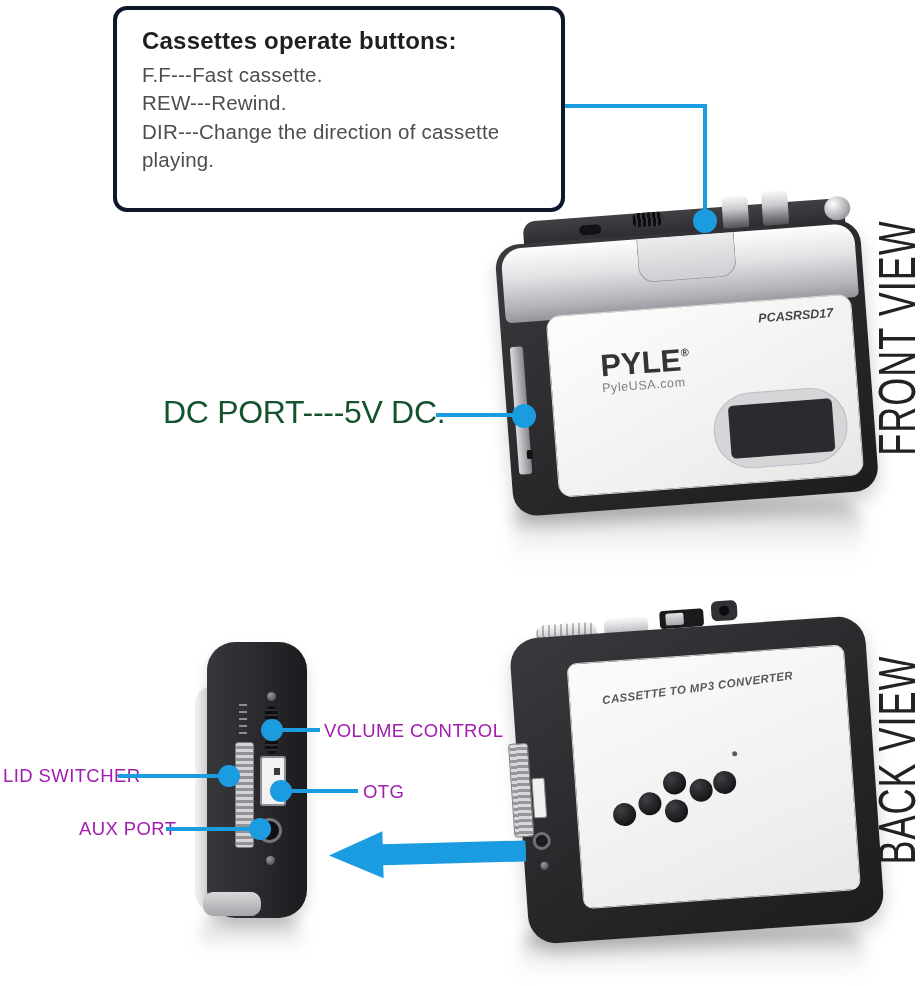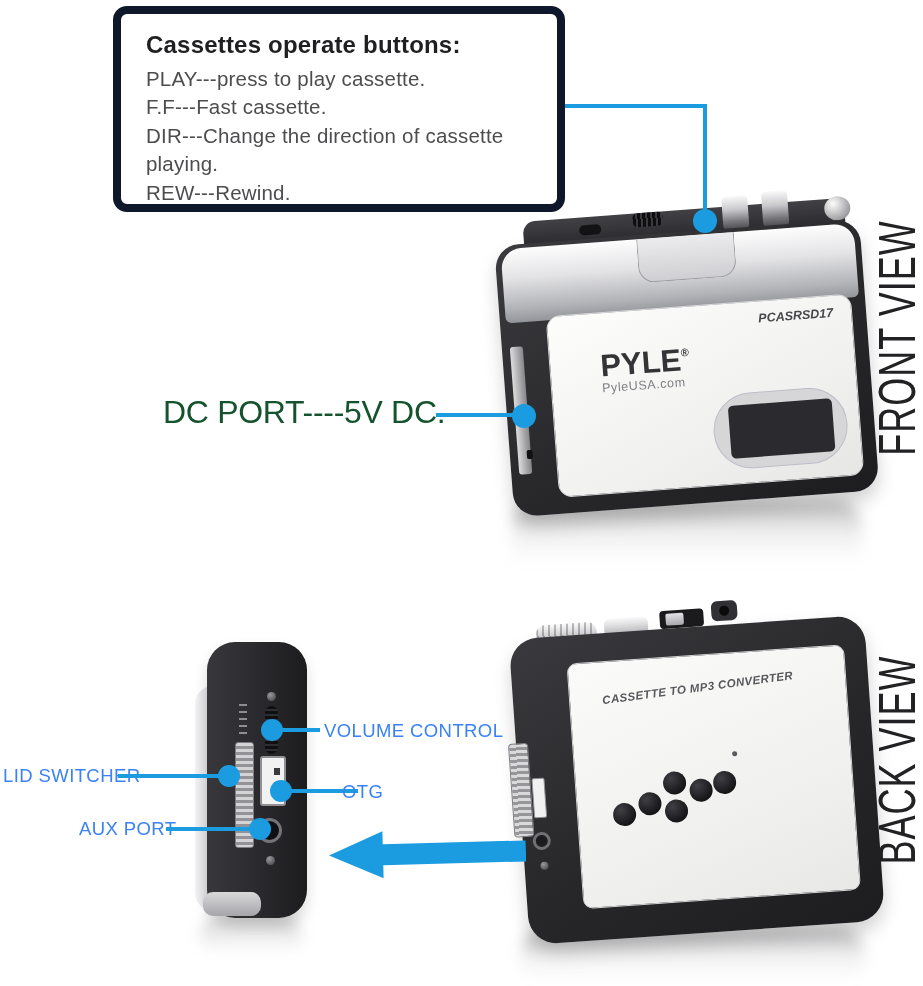--- a/index.html
+++ b/index.html
@@ -5,25 +5,25 @@
   * { margin:0; padding:0; box-sizing:border-box; }
   html,body { background:#ffffff; }
   .canvas {
     position:relative; width:923px; height:986px; margin:0 auto;
     background:#ffffff; overflow:hidden;
     font-family:"Liberation Sans", sans-serif;
   }
   
   .acc-line { position:absolute; background:#1b9ce0; z-index:30; }
   .acc-dot  { position:absolute; background:#1b9ce0; border-radius:50%; z-index:31; }
-  .ann-text { position:absolute; color:#3b82f6; z-index:30; letter-spacing:.4px; white-space:nowrap; }
+  .ann-text { position:absolute; color:#a21caf; z-index:30; letter-spacing:.4px; white-space:nowrap; }
   
   .callout {
     position:absolute; left:113px; top:6px; width:452px; height:206px;
-    border:8px solid #0f172a; border-radius:14px; background:#ffffff;
+    border:4px solid #0f172a; border-radius:14px; background:#ffffff;
     padding:17px 10px 10px 25px; z-index:25;
   }
   .callout-title { font-size:24px; font-weight:700; color:#1f1f21; letter-spacing:.2px; margin-bottom:6px; }
   .callout-line  { font-size:20.5px; color:#4d4d4f; line-height:28.4px; letter-spacing:.2px; }
   
   .view-label {
     position:absolute; width:264px; height:52px; display:flex; align-items:center; justify-content:center;
     transform:rotate(-90deg) scaleY(1.45); font-size:36px; font-weight:300; color:#222224;
     letter-spacing:1px; z-index:5; white-space:nowrap;
   }
@@ -179,24 +179,23 @@
     <div class="sd-usb">
       <div class="sd-usb-slot"></div>
       <div class="sd-usb-slot" style="top:24px;"></div>
     </div>
     <div class="sd-aux"></div>
     <div class="bd-screw" style="left:73px; top:214px; width:9px; height:9px;"></div>
   </div>
 
   <div class="callout">
     <div class="callout-title">Cassettes operate buttons:</div>
-    <div class="callout-line">PLAY---press to play cassette.</div>
     <div class="callout-line">F.F---Fast cassette.</div>
+    <div class="callout-line">REW---Rewind.</div>
     <div class="callout-line">DIR---Change the direction of cassette playing.</div>
-    <div class="callout-line">REW---Rewind.</div>
   </div>
 
   <div class="acc-line" style="left:565px; top:104px; width:142px; height:4px;"></div>
   <div class="acc-line" style="left:703px; top:104px; width:4px; height:112px;"></div>
   <div class="acc-dot" style="left:693px; top:209px; width:24px; height:24px;"></div>
 
   <div class="ann-text" style="left:163px; top:394px; font-size:32px; letter-spacing:-.3px; color:#14532d;">DC PORT----5V DC.</div>
   <div class="acc-line" style="left:436px; top:413px; width:82px; height:4px;"></div>
   <div class="acc-dot" style="left:512px; top:404px; width:24px; height:24px;"></div>
 
@@ -210,19 +209,19 @@
   <div class="ann-text" style="left:79px; top:818px; font-size:18.5px;">AUX PORT</div>
   <div class="acc-line" style="left:166px; top:827px; width:88px; height:3.5px;"></div>
   <div class="acc-dot" style="left:249px; top:818px; width:22px; height:22px;"></div>
 
   <div class="acc-dot" style="left:261px; top:719px; width:22px; height:22px;"></div>
   <div class="acc-line" style="left:278px; top:728px; width:42px; height:3.5px;"></div>
   <div class="ann-text" style="left:324px; top:720px; font-size:18.5px;">VOLUME CONTROL</div>
 
   <div class="acc-dot" style="left:270px; top:780px; width:22px; height:22px;"></div>
   <div class="acc-line" style="left:288px; top:789px; width:70px; height:3.5px;"></div>
-  <div class="ann-text" style="left:342px; top:781px; font-size:18.5px;">OTG</div>
+  <div class="ann-text" style="left:363px; top:781px; font-size:18.5px;">OTG</div>
 
   <svg class="big-arrow" width="197" height="54" viewBox="0 0 197 54">
     <polygon points="0,26 54,3 54,16 197,16 197,37 54,37 54,50" fill="#1b9ce0"></polygon>
   </svg>
 
 </div>
 
 </body></html>

